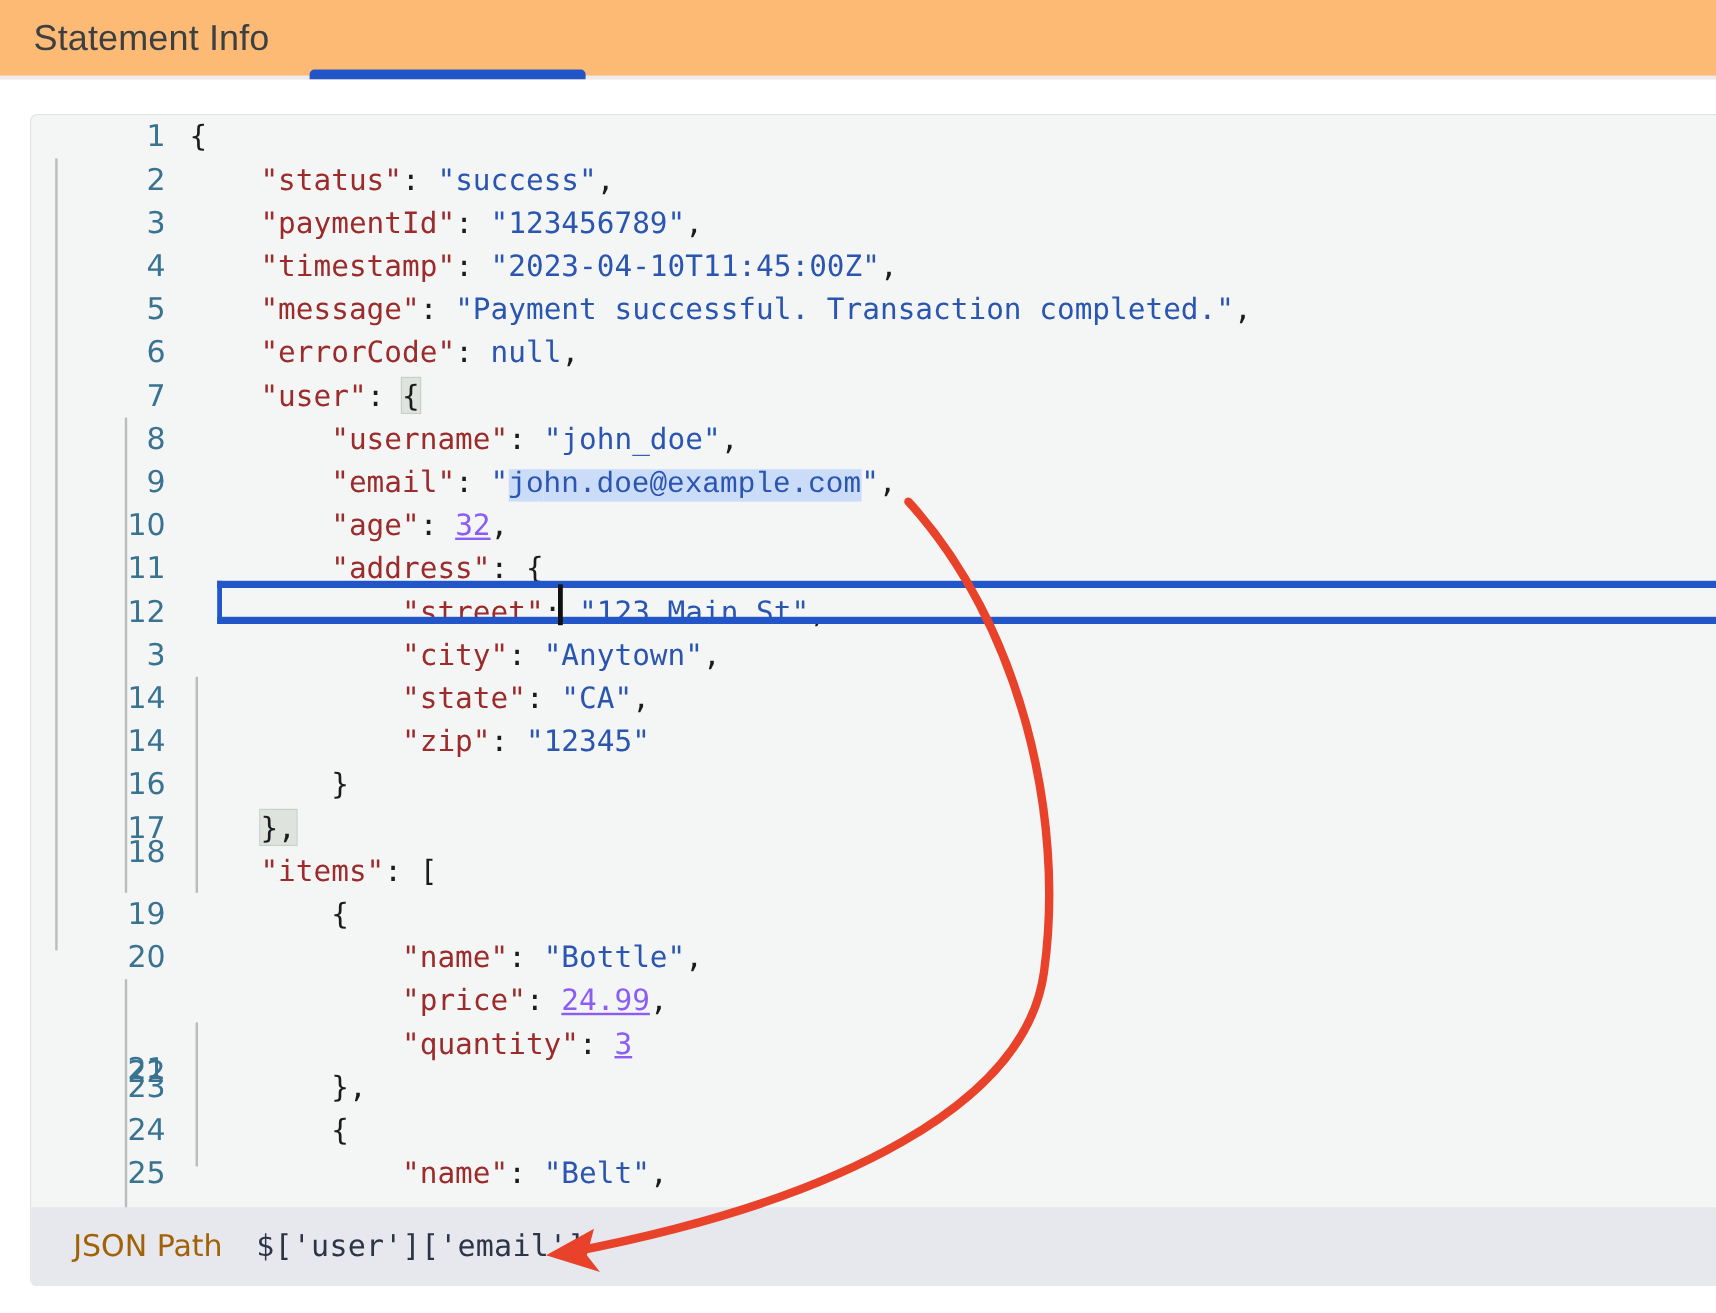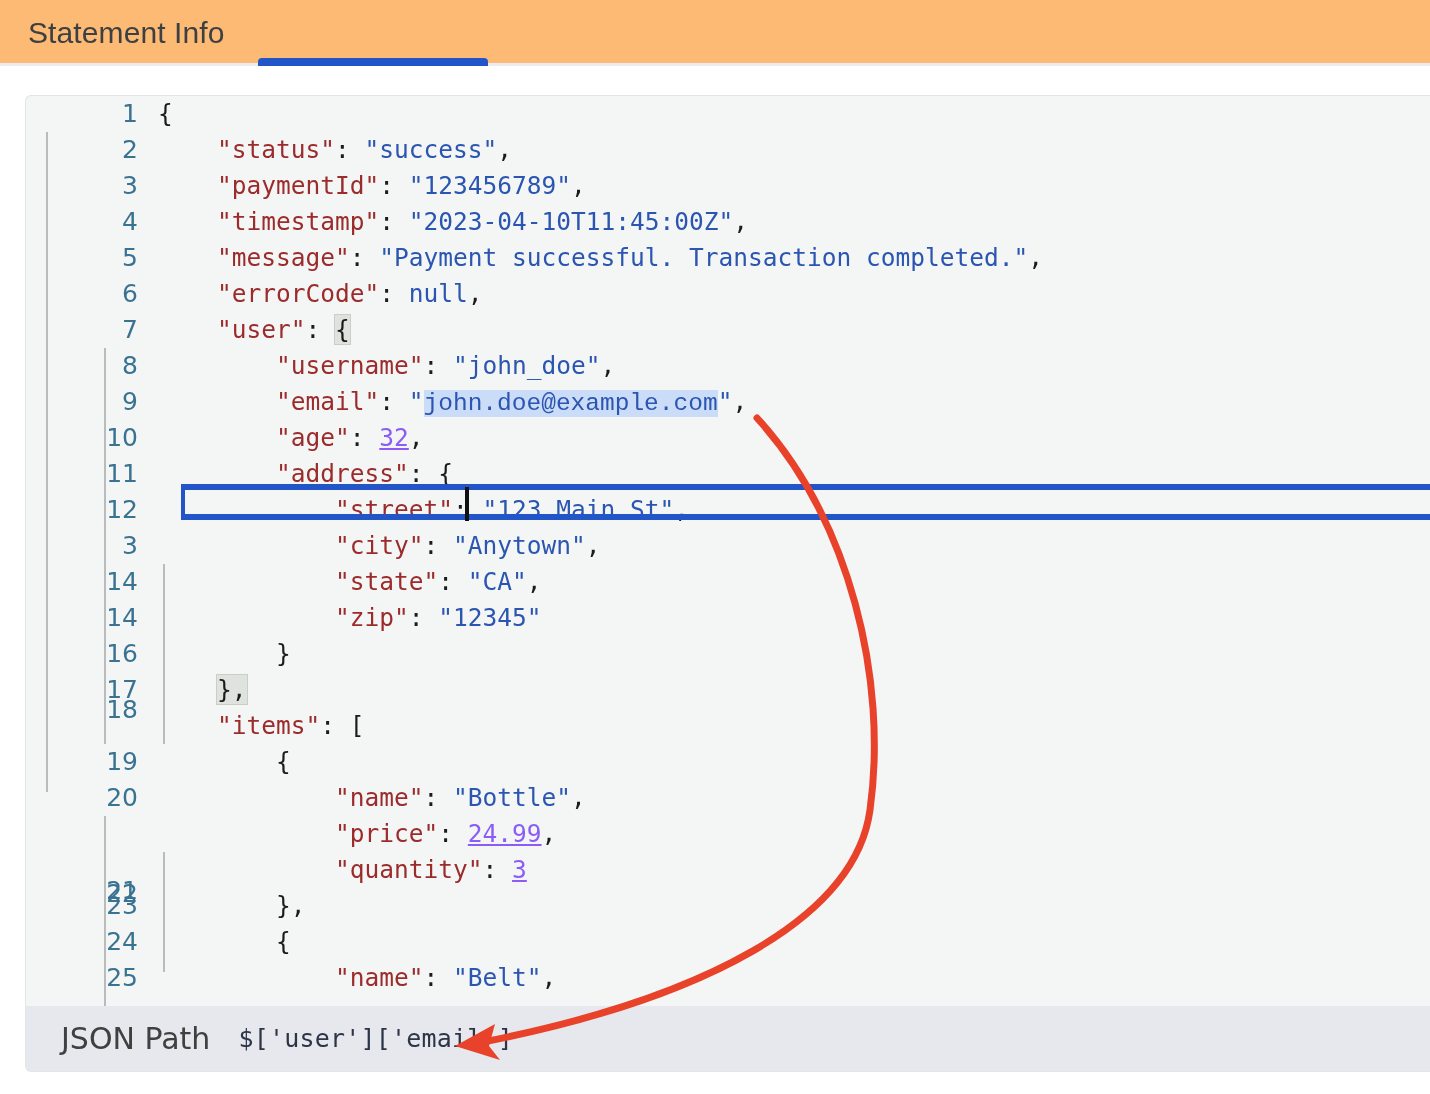--- a/index.html
+++ b/index.html
@@ -162,22 +162,22 @@
     bottom: 0;
     width: 1405px;
     height: 65px;
     background: #e7e7ee;
     display: flex;
     align-items: center;
   }
   .jsonpath-label {
     margin-left: 35px;
     font-family: "DejaVu Sans", sans-serif;
-    font-size: 30px;
-    color: #404040;
+    font-size: 25px;
+    color: #a16207;
   }
   .jsonpath-value {
     margin-left: 28px;
     font-family: "DejaVu Sans Mono", monospace;
     font-size: 25px;
     color: #2c3547;
     letter-spacing: 0.2px;
   }
 
   

